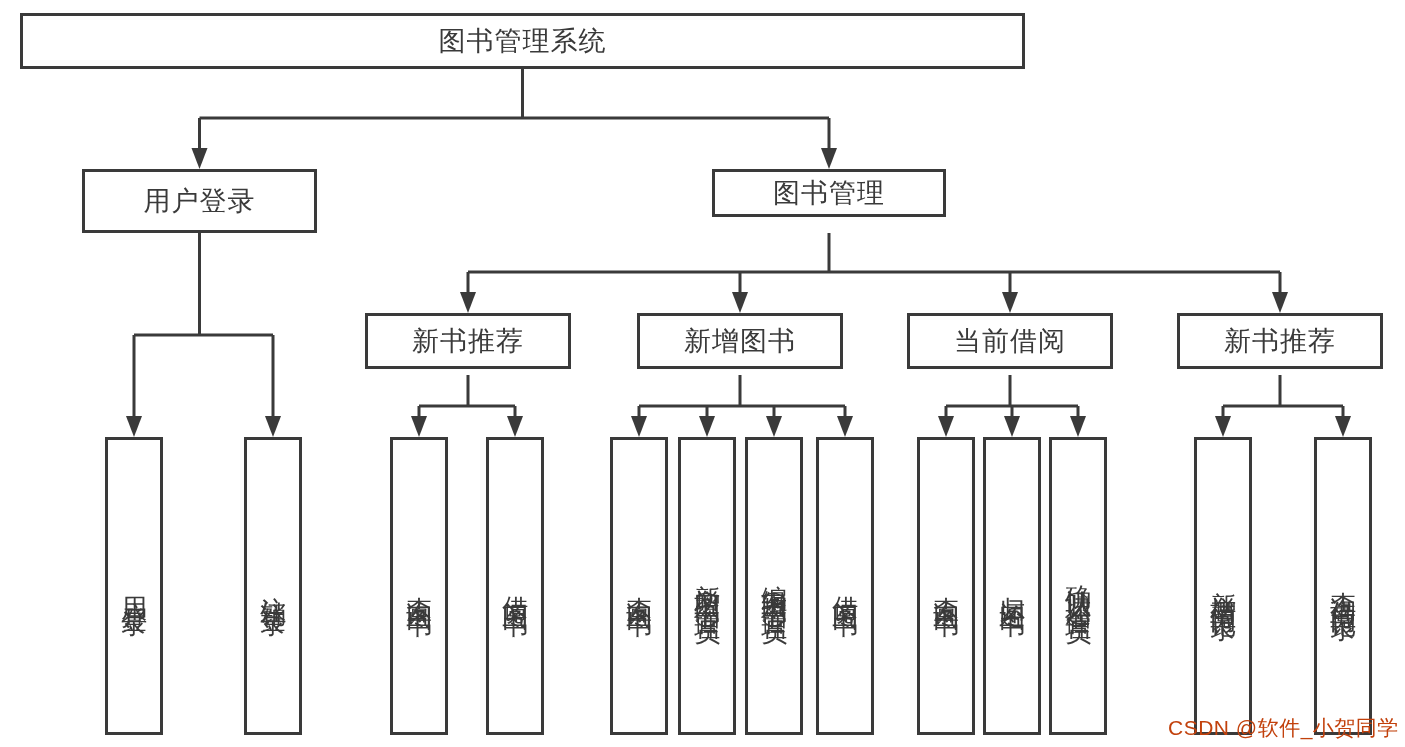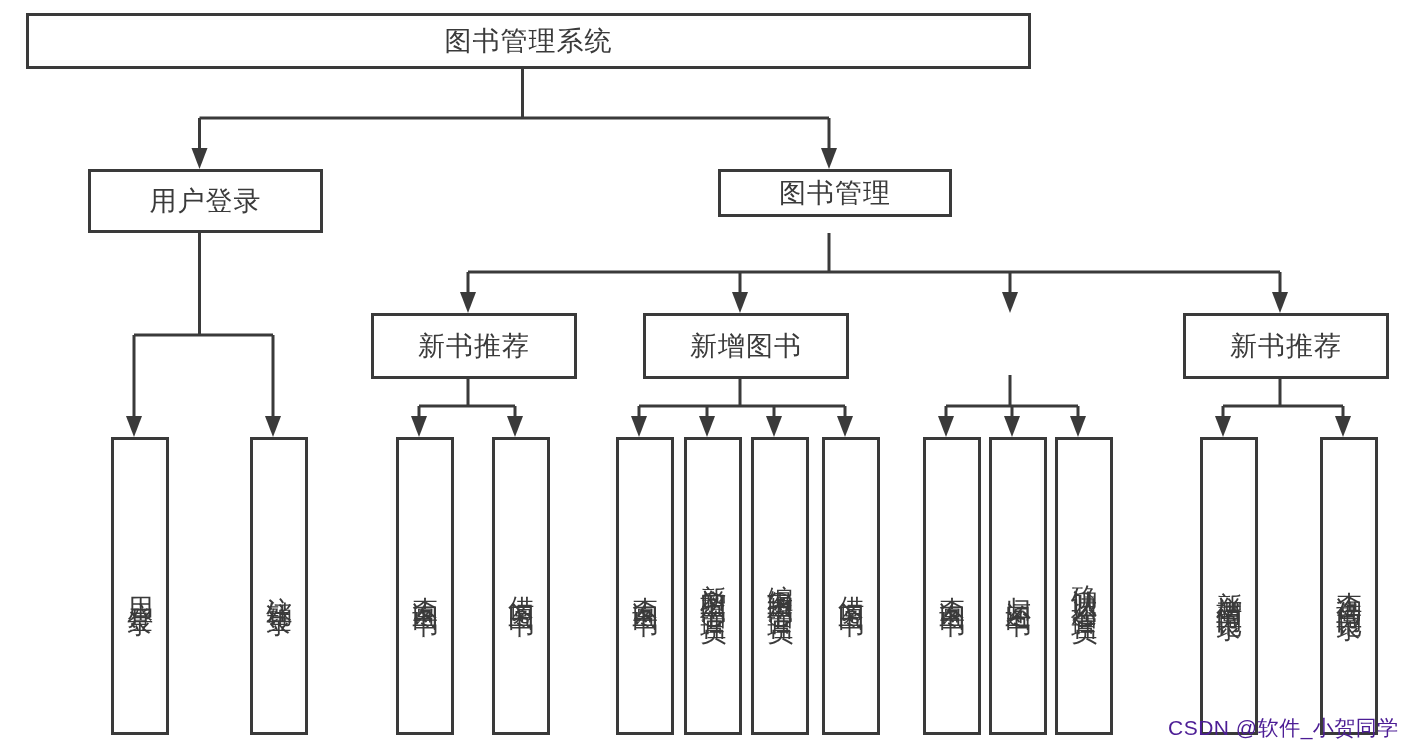--- a/index.html
+++ b/index.html
@@ -9,45 +9,44 @@
   .box{
     position:absolute;
     box-sizing:border-box;
     border:3px solid #3a3a3a;
     background:#ffffff;
     display:flex;
     align-items:center;
     justify-content:center;
     color:#3a3a3a;
     z-index:3;
-    margin-left:6px;
   }
   .h{font-size:27px;letter-spacing:1px;white-space:nowrap;}
   .v{
     writing-mode:vertical-rl;
     font-size:26px;
     letter-spacing:5px;
     line-height:1.05;
   }
   .root{left:20px;top:13px;width:1005px;height:56px;}
   .l2a{left:82px;top:169px;width:235px;height:64px;}
   .l2b{left:712px;top:169px;width:234px;height:48px;}
-  .l3{top:313px;width:206px;height:66px;}
+  .l3{top:313px;width:206px;height:56px;}
   .l3a{left:365px;} .l3b{left:637px;} .l3c{left:907px;} .l3d{left:1177px;}
   .leaf{top:437px;width:58px;height:298px;}
   .lf1{left:105px;}  .lf2{left:244px;}
   .lf3{left:390px;}  .lf4{left:486px;}
   .lf5{left:610px;}  .lf6{left:678px;}  .lf7{left:745px;}  .lf8{left:816px;}
   .lf9{left:917px;}  .lf10{left:983px;} .lf11{left:1049px;}
   .lf12{left:1194px;}.lf13{left:1314px;}
   .watermark{
     position:absolute;
     left:1168px;top:714px;
     font-size:21px;
-    color:#4c1d95;
+    color:#c2410c;
     letter-spacing:0.5px;
     z-index:4;
     white-space:nowrap;
   }
 </style>
 </head>
 <body>
 
 <div id="canvas">
 
@@ -86,20 +85,21 @@
       </g>
   </svg>
 
   <div class="box h root">图书管理系统</div>
 
   <div class="box h l2a">用户登录</div>
   <div class="box h l2b">图书管理</div>
 
   <div class="box h l3 l3a">新书推荐</div>
   <div class="box h l3 l3b">新增图书</div>
+  <div class="box h l3 l3c">当前借阅</div>
   <div class="box h l3 l3d">新书推荐</div>
 
   <div class="box v leaf lf1">用户登录</div>
   <div class="box v leaf lf2">注销登录</div>
 
   <div class="box v leaf lf3">查询图书</div>
   <div class="box v leaf lf4">借阅图书</div>
 
   <div class="box v leaf lf5">查询图书</div>
   <div class="box v leaf lf6">新增图书（管理员）</div>

